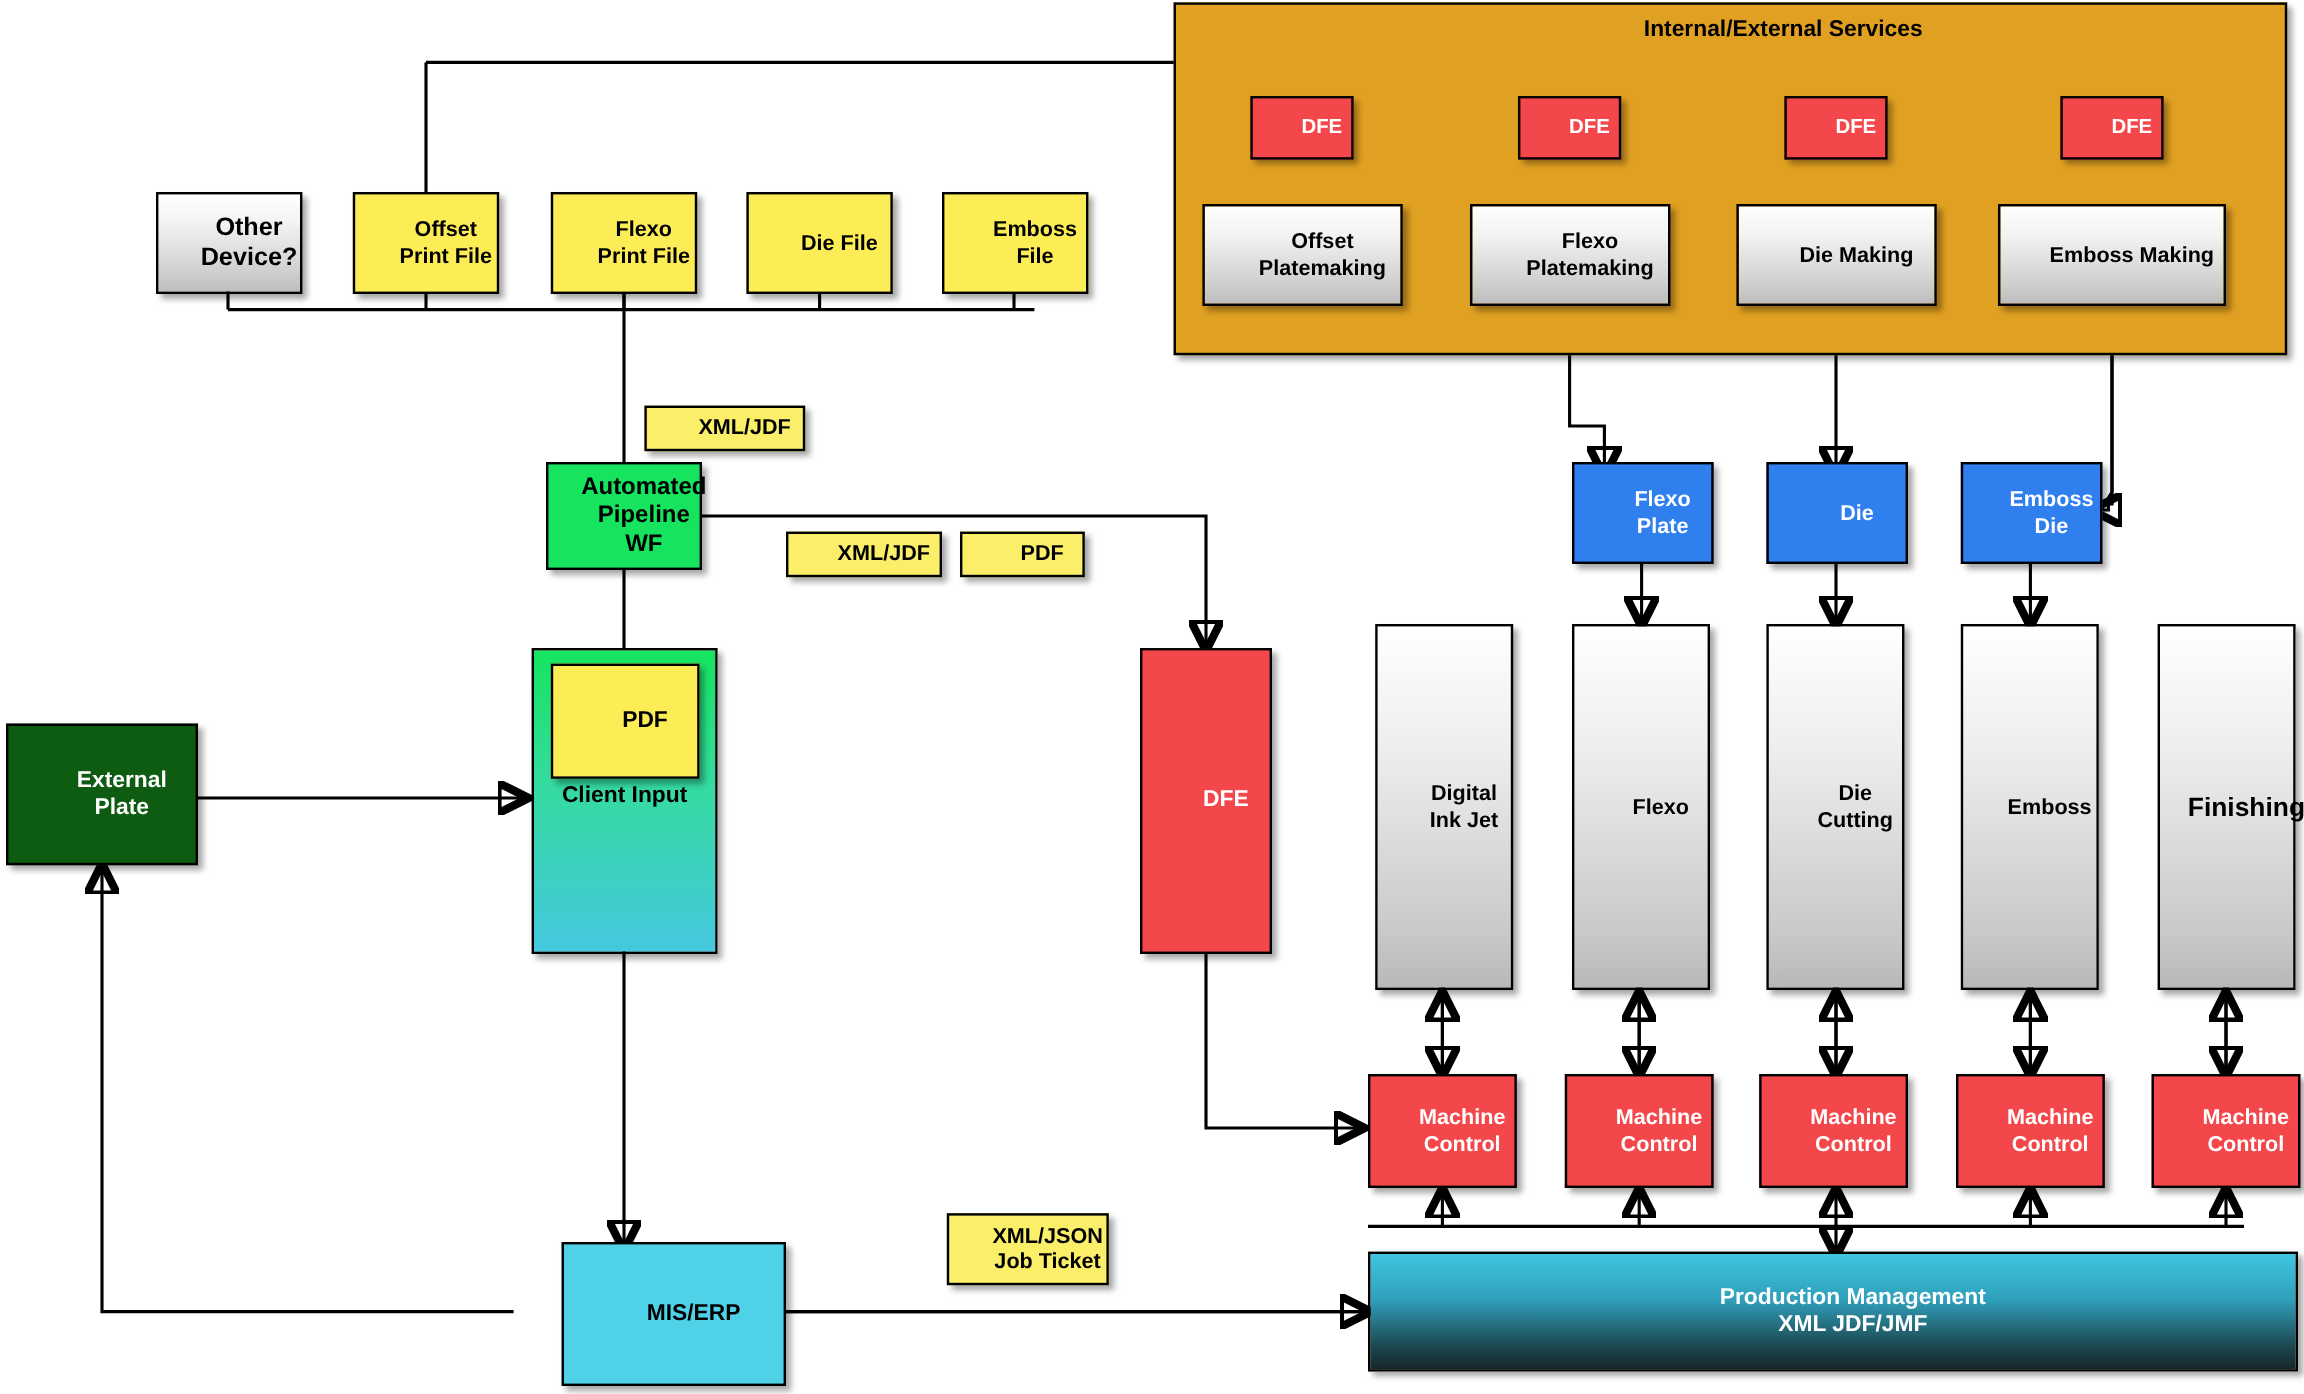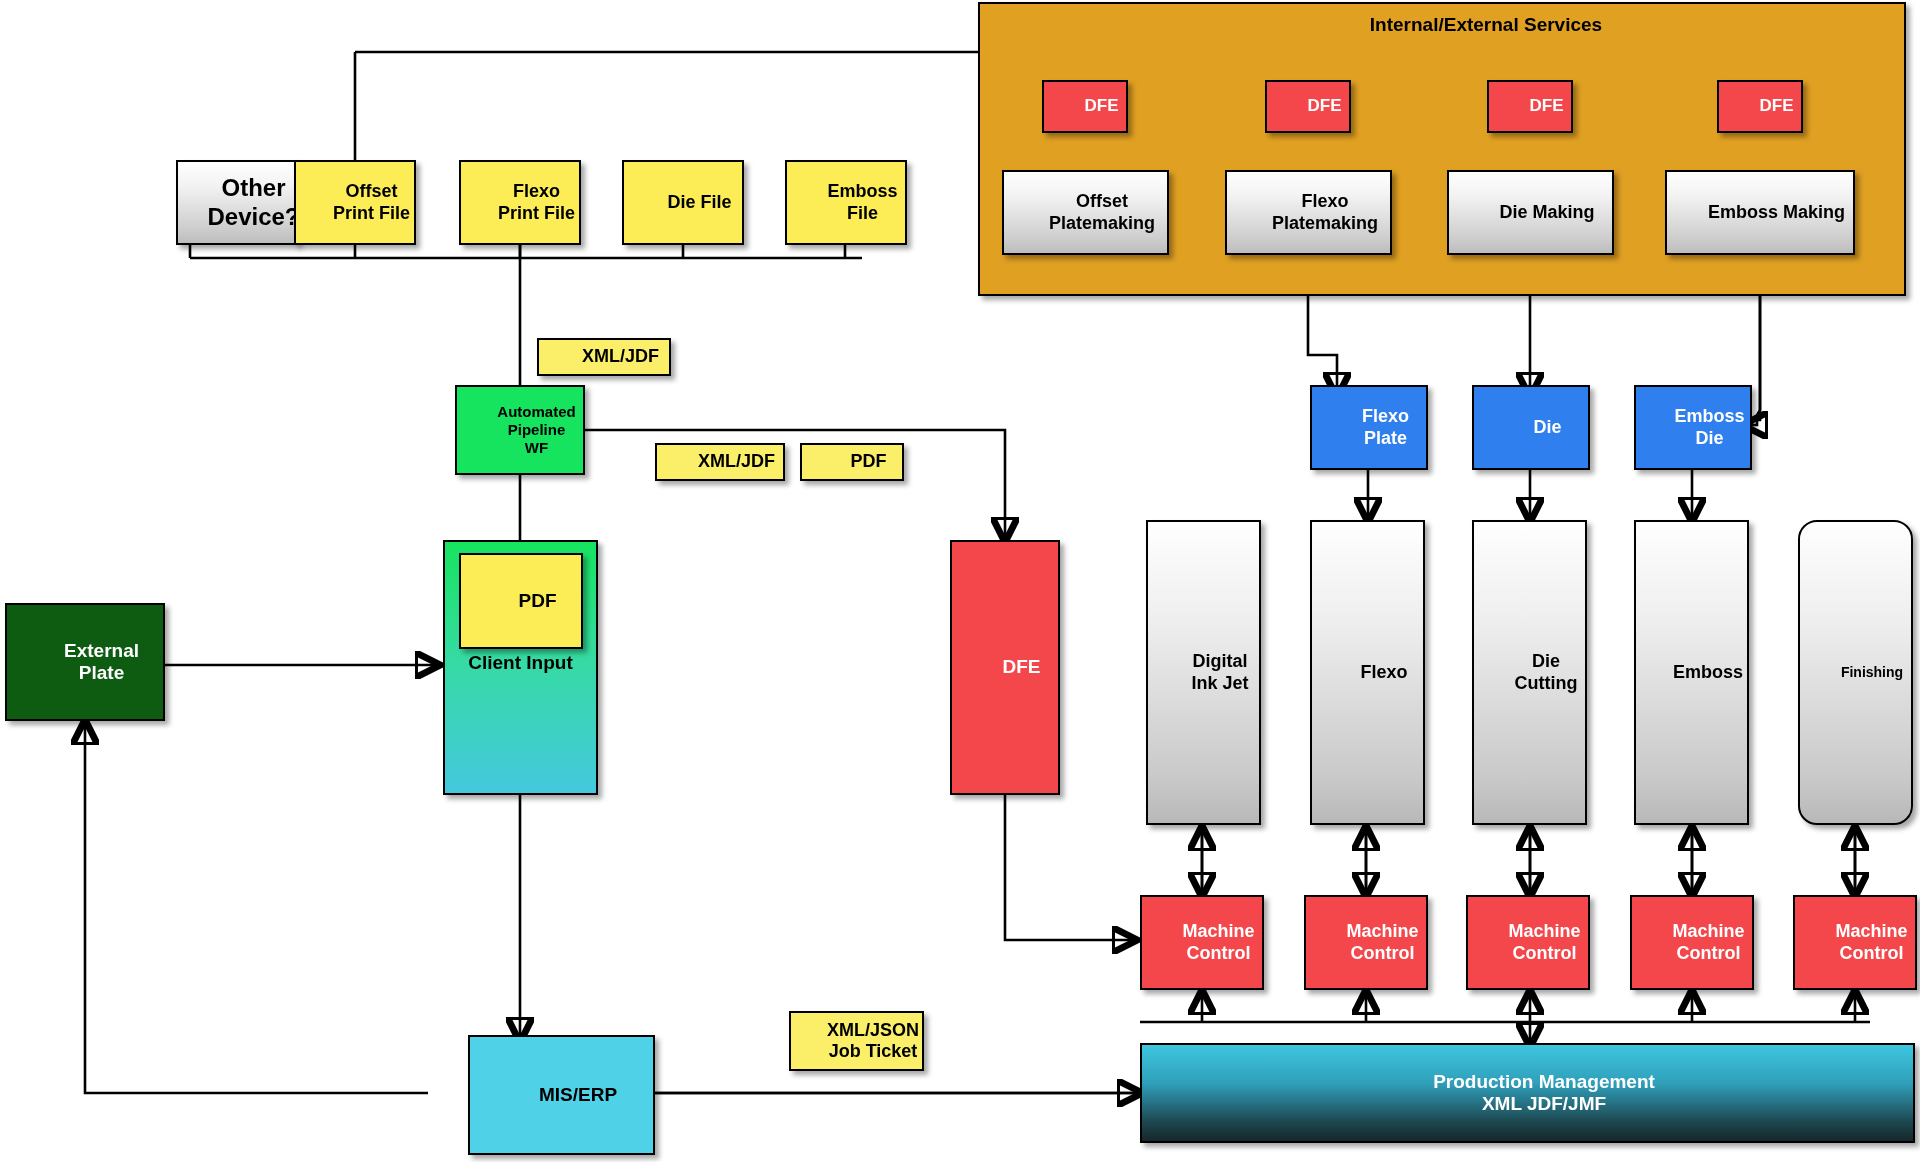--- a/index.html
+++ b/index.html
@@ -134,21 +134,21 @@
     <span class="lbl">Flexo
 Platemaking</span>
     </div>
   <div class="node grey" style="left:1447px;top:170px;width:167px;height:85px;font-size:18px;">
     <span class="lbl">Die Making</span>
     </div>
   <div class="node grey" style="left:1665px;top:170px;width:190px;height:85px;font-size:18px;">
     <span class="lbl">Emboss Making</span>
     </div>
 
-  <div class="node grey" style="left:130px;top:160px;width:122px;height:85px;font-size:24px;margin-left:46px;">
+  <div class="node grey" style="left:130px;top:160px;width:122px;height:85px;font-size:21px;">
     <span class="lbl">Other
 Device?</span>
     </div>
   <div class="node yellow" style="left:294px;top:160px;width:122px;height:85px;font-size:18px;">
     <span class="lbl">Offset
 Print File</span>
     </div>
   <div class="node yellow" style="left:459px;top:160px;width:122px;height:85px;font-size:18px;">
     <span class="lbl">Flexo
 Print File</span>
@@ -168,21 +168,21 @@
     <span class="lbl">XML/JDF</span>
     </div>
   <div class="node yellowPale" style="left:800px;top:443px;width:104px;height:38px;font-size:18px;">
     <span class="lbl">PDF</span>
     </div>
   <div class="node yellowPale" style="left:789px;top:1011px;width:135px;height:60px;font-size:18px;">
     <span class="lbl">XML/JSON
 Job Ticket</span>
     </div>
 
-  <div class="node green" style="left:455px;top:385px;width:130px;height:90px;font-size:15px;">
+  <div class="node green" style="left:455px;top:385px;width:130px;height:90px;font-size:20px;">
     <span class="lbl">Automated
 Pipeline
 WF</span>
     </div>
 
   <div class="node clientinput" style="left:443px;top:540px;width:155px;height:255px;align-items:flex-start;justify-content:center;">
     <span class="lbl" style="position:absolute;top:110px;left:0;width:100%;font-size:19px;">Client Input</span>
   </div>
   <div class="node yellow" style="left:459px;top:553px;width:124px;height:96px;font-size:19px;">
     <span class="lbl">PDF</span>
@@ -215,21 +215,21 @@
   <div class="node greyTall" style="left:1310px;top:520px;width:115px;height:305px;font-size:18px;">
     <span class="lbl">Flexo</span>
     </div>
   <div class="node greyTall" style="left:1472px;top:520px;width:115px;height:305px;font-size:18px;">
     <span class="lbl">Die
 Cutting</span>
     </div>
   <div class="node greyTall" style="left:1634px;top:520px;width:115px;height:305px;font-size:18px;">
     <span class="lbl">Emboss</span>
     </div>
-  <div class="node greyTall" style="left:1798px;top:520px;width:115px;height:305px;font-size:14px;border-radius:19px;">
+  <div class="node greyTall" style="left:1798px;top:520px;width:115px;height:305px;font-size:22px;">
     <span class="lbl">Finishing</span>
     </div>
 
   <div class="node red" style="left:1140px;top:895px;width:124px;height:95px;font-size:18px;">
     <span class="lbl">Machine
 Control</span>
     </div>
   <div class="node red" style="left:1304px;top:895px;width:124px;height:95px;font-size:18px;">
     <span class="lbl">Machine
 Control</span>

